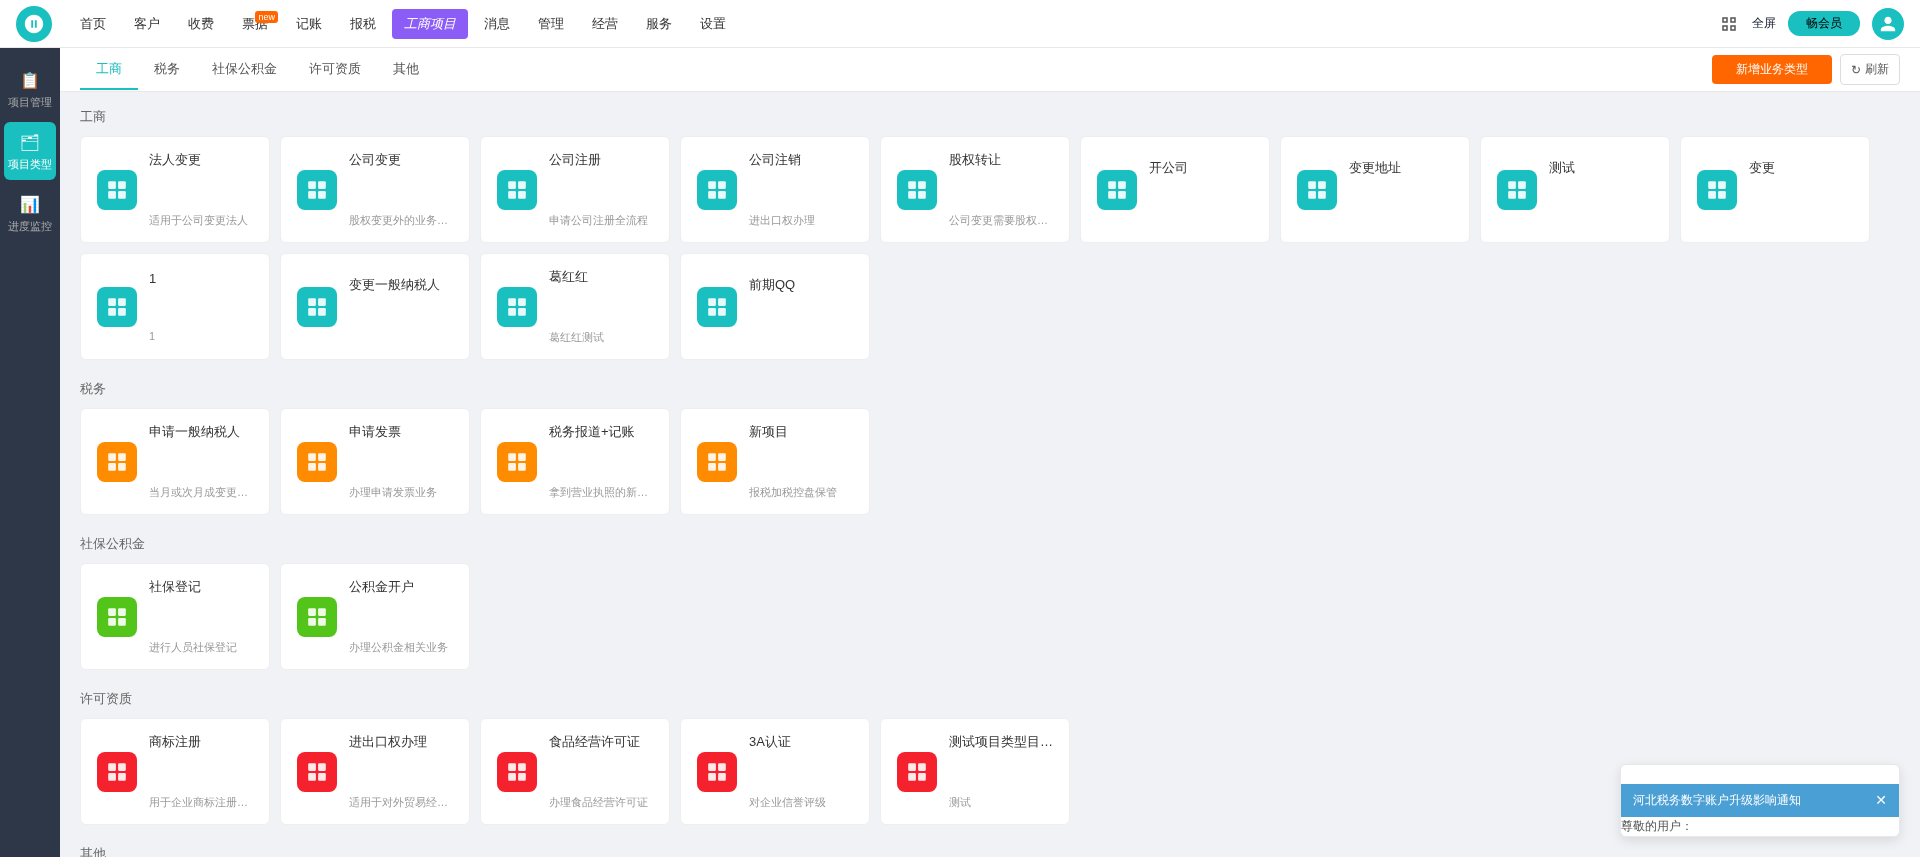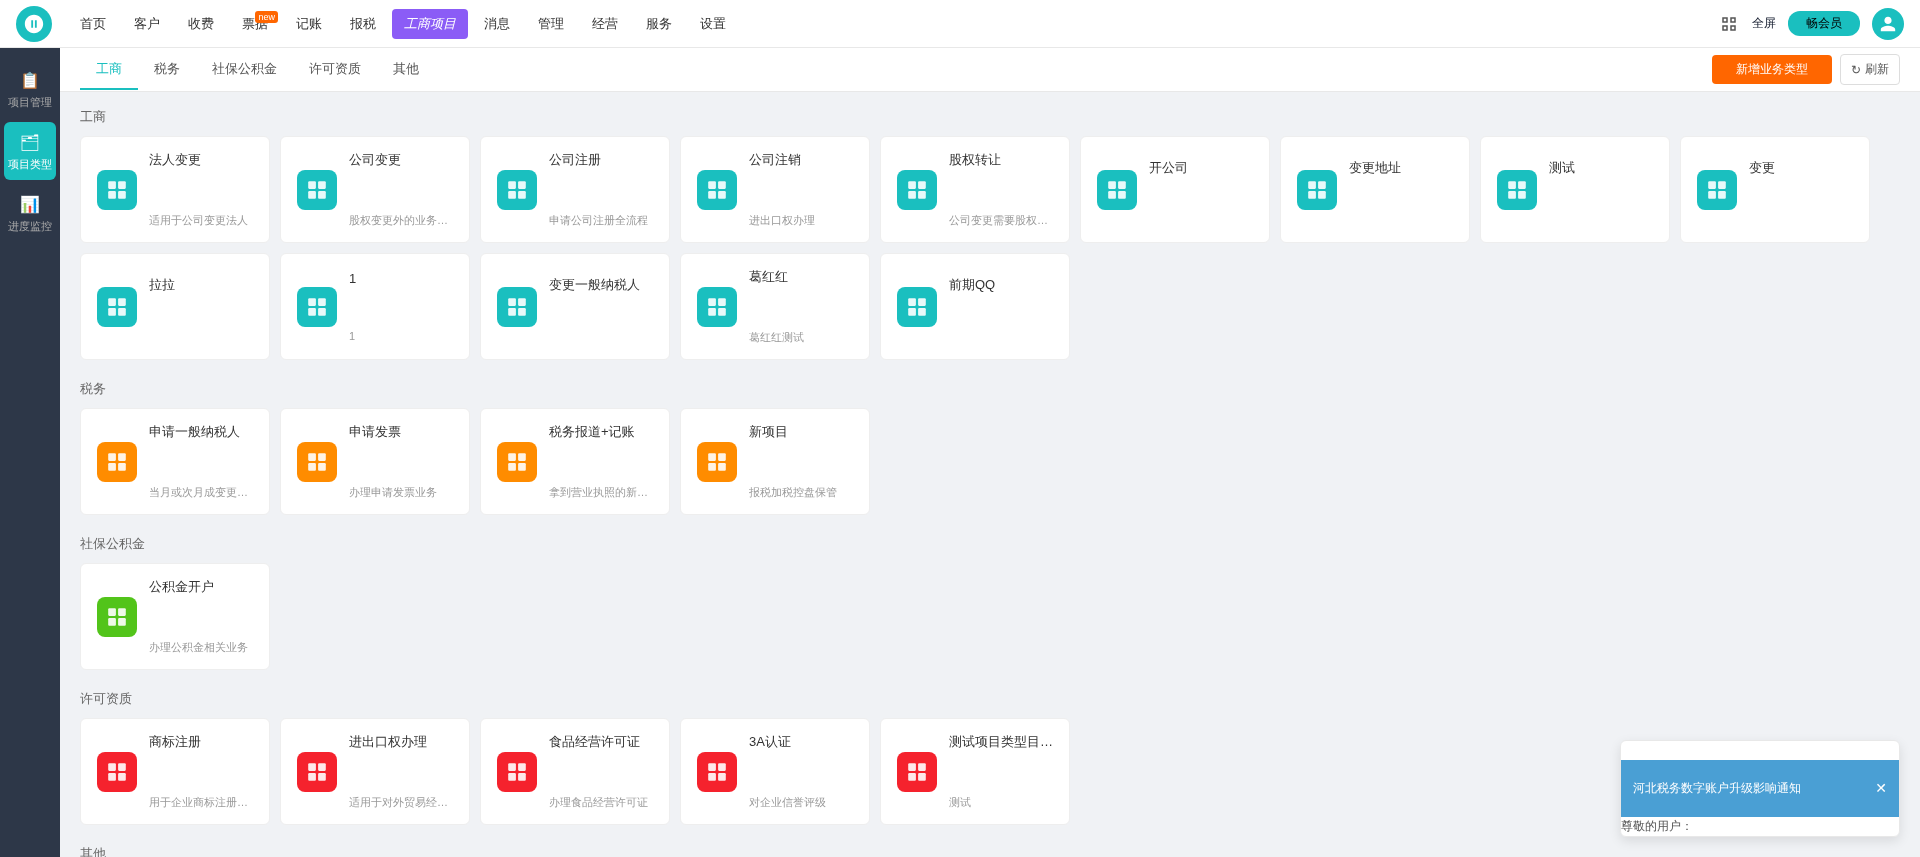--- a/index.html
+++ b/index.html
@@ -228,21 +228,21 @@
       background: #fff;
       border: 1px solid #e8e8e8;
       border-radius: 6px;
       box-shadow: 0 4px 12px rgba(0,0,0,0.1);
       overflow: hidden;
       z-index: 200;
     }
     .notif-header {
       background: #4a9fd4;
       color: #fff;
-      padding: 20px 12px;
+      padding: 8px 12px;
       font-size: 12px;
       display: flex;
       justify-content: space-between;
       align-items: center;
       margin-top: 19px;
     }
     .notif-content {
       padding: 0;
       font-size: 12px;
       color: #555;
@@ -453,34 +453,20 @@
           <rect x="11" y="2" width="7" height="7" rx="1" fill="white" opacity="0.9"></rect>
           <rect x="2" y="11" width="7" height="7" rx="1" fill="white" opacity="0.9"></rect>
           <rect x="11" y="11" width="7" height="7" rx="1" fill="white" opacity="0.9"></rect>
         </svg>
       </div>
       <div class="card-info">
         <div class="card-name">变更</div>
         <div class="card-desc"></div>
       </div>
     </div>
-          <div class="card" title="拉拉">
-      <div class="card-icon" style="background:#1abfbf">
-        <svg width="22" height="22" viewBox="0 0 20 20" fill="white">
-          <rect x="2" y="2" width="7" height="7" rx="1" fill="white" opacity="0.9"></rect>
-          <rect x="11" y="2" width="7" height="7" rx="1" fill="white" opacity="0.9"></rect>
-          <rect x="2" y="11" width="7" height="7" rx="1" fill="white" opacity="0.9"></rect>
-          <rect x="11" y="11" width="7" height="7" rx="1" fill="white" opacity="0.9"></rect>
-        </svg>
-      </div>
-      <div class="card-info">
-        <div class="card-name">拉拉</div>
-        <div class="card-desc"></div>
-      </div>
-    </div>
           <div class="card" title="1">
       <div class="card-icon" style="background:#1abfbf">
         <svg width="22" height="22" viewBox="0 0 20 20" fill="white">
           <rect x="2" y="2" width="7" height="7" rx="1" fill="white" opacity="0.9"></rect>
           <rect x="11" y="2" width="7" height="7" rx="1" fill="white" opacity="0.9"></rect>
           <rect x="2" y="11" width="7" height="7" rx="1" fill="white" opacity="0.9"></rect>
           <rect x="11" y="11" width="7" height="7" rx="1" fill="white" opacity="0.9"></rect>
         </svg>
       </div>
       <div class="card-info">
@@ -589,20 +575,34 @@
       <div class="card-info">
         <div class="card-name">新项目</div>
         <div class="card-desc">报税加税控盘保管</div>
       </div>
     </div>
         </div>
       </div>
       <div class="section">
         <div class="section-title">社保公积金</div>
         <div class="cards-grid">
+          <div class="card" title="社保登记">
+      <div class="card-icon" style="background:#52c41a">
+        <svg width="22" height="22" viewBox="0 0 20 20" fill="white">
+          <rect x="2" y="2" width="7" height="7" rx="1" fill="white" opacity="0.9"></rect>
+          <rect x="11" y="2" width="7" height="7" rx="1" fill="white" opacity="0.9"></rect>
+          <rect x="2" y="11" width="7" height="7" rx="1" fill="white" opacity="0.9"></rect>
+          <rect x="11" y="11" width="7" height="7" rx="1" fill="white" opacity="0.9"></rect>
+        </svg>
+      </div>
+      <div class="card-info">
+        <div class="card-name">社保登记</div>
+        <div class="card-desc">进行人员社保登记</div>
+      </div>
+    </div>
           <div class="card" title="公积金开户">
       <div class="card-icon" style="background:#52c41a">
         <svg width="22" height="22" viewBox="0 0 20 20" fill="white">
           <rect x="2" y="2" width="7" height="7" rx="1" fill="white" opacity="0.9"></rect>
           <rect x="11" y="2" width="7" height="7" rx="1" fill="white" opacity="0.9"></rect>
           <rect x="2" y="11" width="7" height="7" rx="1" fill="white" opacity="0.9"></rect>
           <rect x="11" y="11" width="7" height="7" rx="1" fill="white" opacity="0.9"></rect>
         </svg>
       </div>
       <div class="card-info">

